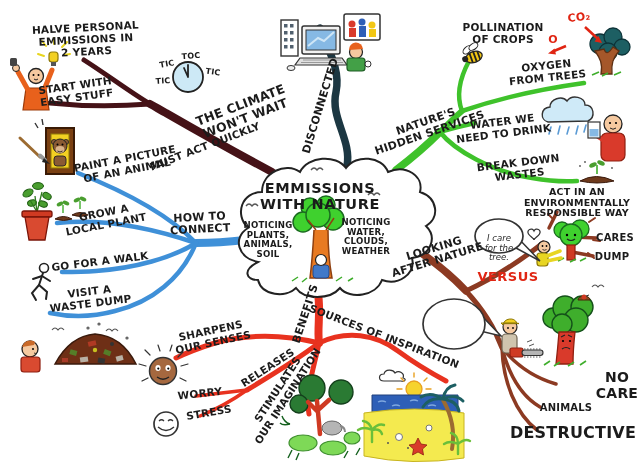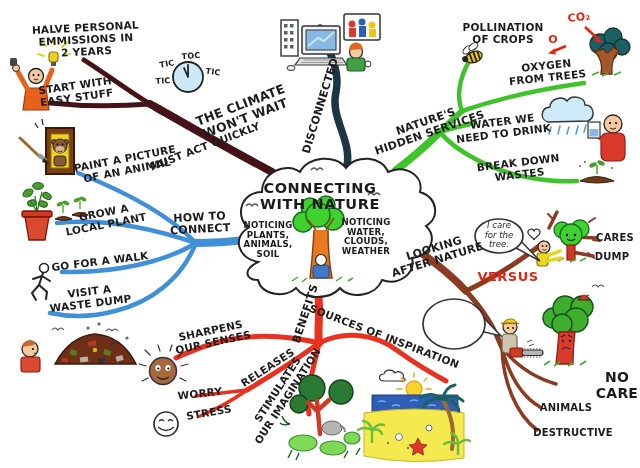--- a/index.html
+++ b/index.html
@@ -2,21 +2,21 @@
 <html><head>
 <meta charset="utf-8">
 <style>
   html,body{margin:0;padding:0;background:#ffffff;}
   #stage{position:relative;width:640px;height:468px;background:#ffffff;overflow:hidden;
          font-family:"DejaVu Sans",sans-serif;}
   #art{position:absolute;left:0;top:0;}
   .lbl{position:absolute;transform:translate(-50%,-50%) rotate(var(--r,0deg));
        white-space:pre-line;text-align:center;font-weight:bold;line-height:1.13;
        color:#1b1b1b;font-size:10px;letter-spacing:.2px;}
-  .hand{font-weight:normal;font-style:italic;color:#2b2b2b;letter-spacing:0;}
+  .hand{font-weight:normal;font-style:italic;color:#2b2b2b;letter-spacing:0;margin-top:13px;}
   .red{color:#e02513;}
   .tic{font-size:8px;}
 </style>
 </head>
 <body>
 
 <div id="stage">
 
 <svg id="art" width="640" height="468" viewBox="0 0 640 468">
 
@@ -400,21 +400,21 @@
       <path d="M 458 444 q -8 -4 -14 0 M 458 444 q 0 -9 -7 -11 M 458 444 q 7 -6 12 -3 M 458 444 v 10"></path>
     </g>
     <path d="M 418 438 l 3 6 6 1 -4.5 4 1 6 -5.5 -3 -5.5 3 1 -6 -4.5 -4 6 -1 z" fill="#d93a2b" stroke="#8f1f10" stroke-width="0.8"></path>
     <circle cx="399" cy="437" r="3.5" fill="#fff" stroke="#777" stroke-width="1"></circle>
     <circle cx="429" cy="428" r="3" fill="#fff" stroke="#777" stroke-width="1"></circle>
     <circle cx="388" cy="443" r="1" fill="#555"></circle>
         <circle cx="408" cy="448" r="1" fill="#555"></circle>
   </g>
 </svg>
 
-  <div class="lbl" style="left:320px;top:196px;font-size:14.5px;letter-spacing:.6px">CONNECTING
+  <div class="lbl" style="left:320px;top:196px;font-size:14.5px;letter-spacing:.6px">EMMISSIONS
 WITH NATURE</div>
   <div class="lbl" style="left:268px;top:240px;font-size:8.6px">NOTICING
 PLANTS,
 ANIMALS,
 SOIL</div>
   <div class="lbl" style="left:366px;top:237px;font-size:8.6px">NOTICING
 WATER,
 CLOUDS,
 WEATHER</div>
 
@@ -450,29 +450,32 @@
   <div class="lbl" style="left:126px;top:165px;--r:-11deg;font-size:10.5px">PAINT A PICTURE
 OF AN ANIMAL</div>
   <div class="lbl" style="left:105px;top:219px;--r:-11deg;font-size:10.5px">GROW A
 LOCAL PLANT</div>
   <div class="lbl" style="left:100px;top:262px;--r:-7deg;font-size:10.5px">GO FOR A WALK</div>
   <div class="lbl" style="left:90px;top:298px;--r:-7deg;font-size:10.5px">VISIT A
 WASTE DUMP</div>
 
   <div class="lbl" style="left:436px;top:255px;--r:-17deg;font-size:11px">LOOKING
 AFTER NATURE</div>
+  <div class="lbl" style="left:577px;top:203px;font-size:9.5px">ACT IN AN
+ENVIRONMENTALLY
+RESPONSIBLE WAY</div>
   <div class="lbl" style="left:615px;top:238px;font-size:10px">CARES</div>
   <div class="lbl" style="left:612px;top:257px;font-size:10px">DUMP</div>
   <div class="lbl red" style="left:508px;top:277px;font-size:13px;letter-spacing:.5px">VERSUS</div>
   <div class="lbl hand" style="left:499px;top:236px;font-size:8.6px">I care
 for the
 tree.</div>
   <div class="lbl" style="left:617px;top:386px;font-size:14px">NO CARE</div>
   <div class="lbl" style="left:566px;top:408px;font-size:10px">ANIMALS</div>
-  <div class="lbl" style="left:573px;top:433px;font-size:10px">DESTRUCTIVE</div>
+  <div class="lbl" style="left:573px;top:433px;font-size:16px">DESTRUCTIVE</div>
 
   <div class="lbl" style="left:306px;top:314px;--r:-72deg;font-size:11px">BENEFITS</div>
   <div class="lbl" style="left:212px;top:337px;--r:-12deg;font-size:10.5px">SHARPENS
 OUR SENSES</div>
   <div class="lbl" style="left:268px;top:368px;--r:-33deg;font-size:10.5px">RELEASES</div>
   <div class="lbl" style="left:200px;top:394px;--r:-6deg;font-size:10.5px">WORRY</div>
   <div class="lbl" style="left:209px;top:413px;--r:-10deg;font-size:10.5px">STRESS</div>
   <div class="lbl" style="left:283px;top:393px;--r:-57deg;font-size:10.5px">STIMULATES
 OUR IMAGINATION</div>
   <div class="lbl" style="left:384px;top:337px;--r:21deg;font-size:10.5px">SOURCES OF INSPIRATION</div>

